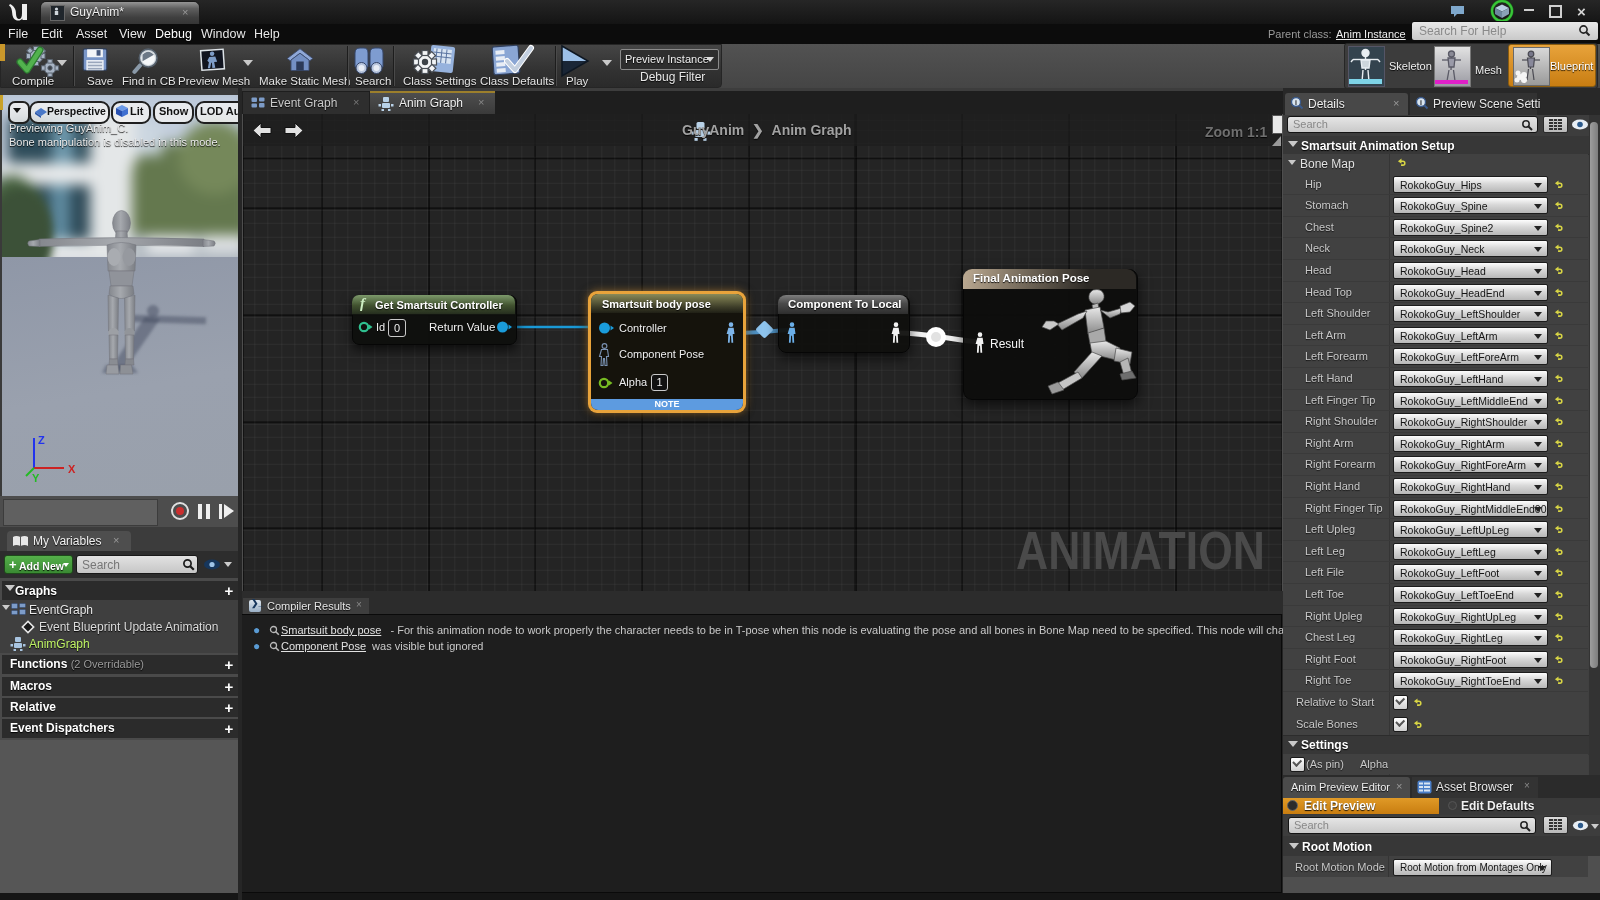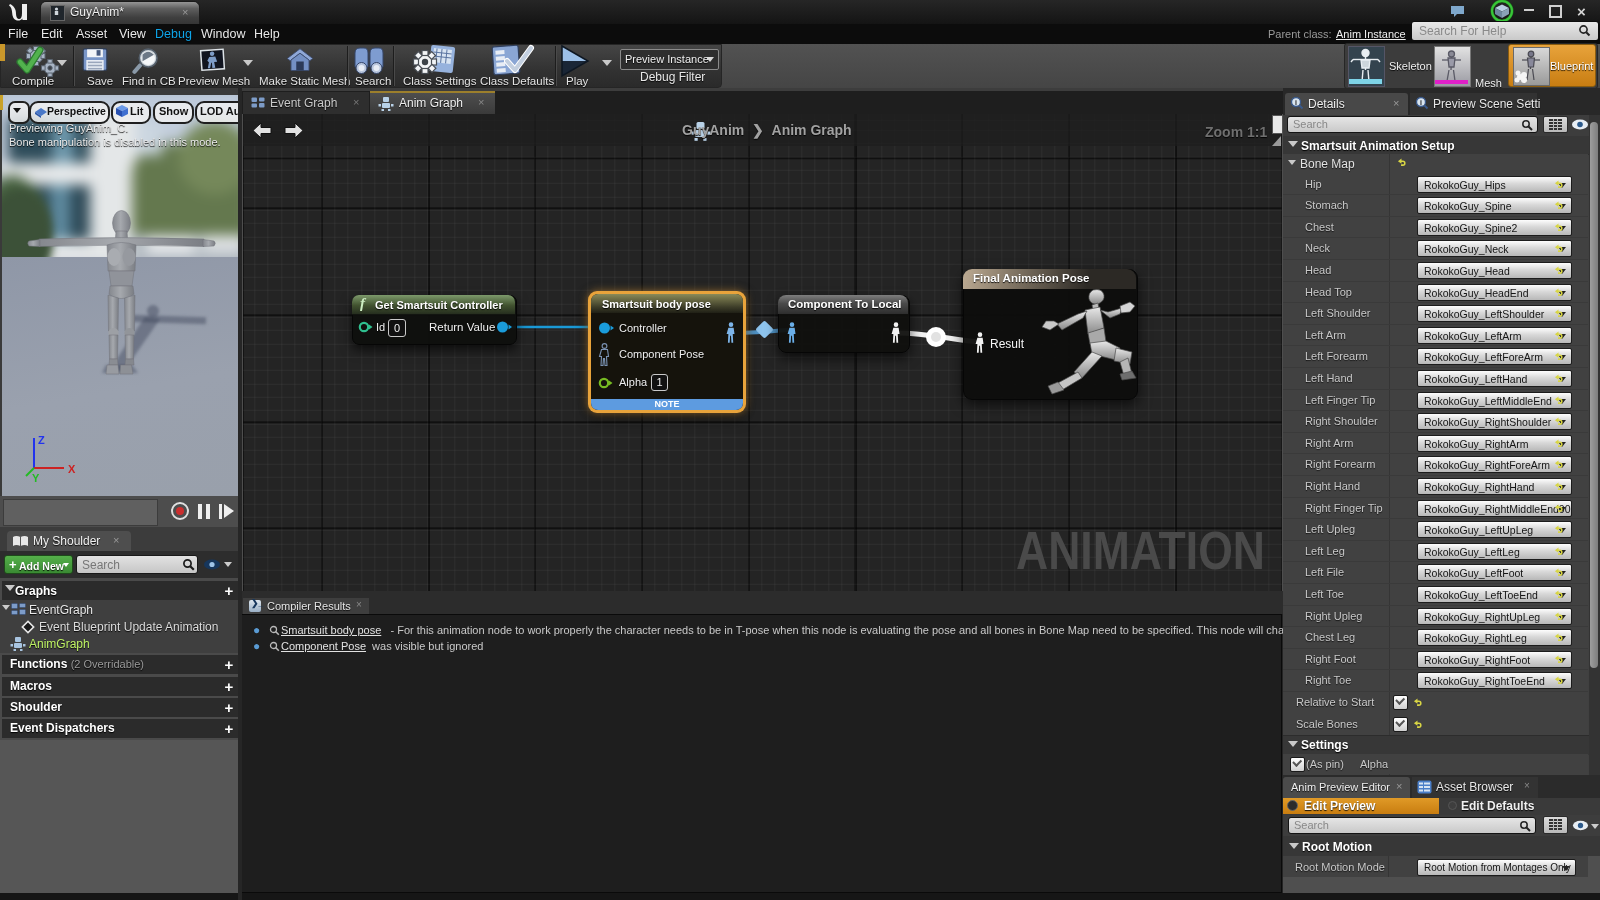--- a/index.html
+++ b/index.html
@@ -3,21 +3,21 @@
 <meta charset="utf-8">
 <style>
 html,body{margin:0;padding:0;background:#000;}
 #app{position:relative;width:1600px;height:900px;overflow:hidden;background:#383838;font-family:"Liberation Sans",sans-serif;-webkit-font-smoothing:antialiased;}
 .a{position:absolute;}
 .ts{text-shadow:0 1px 1px rgba(0,0,0,0.9);}
 .lbl{color:#e3e3e3;font-size:11.5px;text-shadow:0 1px 1px #000;white-space:nowrap;}
 .sep{position:absolute;width:1px;background:#1d1d1d;box-shadow:1px 0 0 #4a4a4a;}
 .hdr{font-weight:bold;color:#fff;font-size:12px;text-shadow:0 1px 1px #000;}
 .plus{position:absolute;width:16px;height:16px;color:#fff;font-weight:bold;font-size:15px;line-height:15px;text-align:center;}
-.combo{position:absolute;height:17px;background:linear-gradient(#fdfdfd,#d8d8d8 45%,#b8b8b8);border:1px solid #1c1c1c;border-radius:2px;color:#151515;font-size:10.5px;line-height:16px;padding-left:6px;padding-right:24px;box-sizing:border-box;overflow:hidden;white-space:nowrap;margin-left:24px;}
+.combo{position:absolute;height:17px;background:linear-gradient(#fdfdfd,#d8d8d8 45%,#b8b8b8);border:1px solid #1c1c1c;border-radius:2px;color:#151515;font-size:10.5px;line-height:16px;padding-left:6px;padding-right:24px;box-sizing:border-box;overflow:hidden;white-space:nowrap;}
 .combo .car{position:absolute;right:5px;top:6px;width:0;height:0;border-left:4px solid transparent;border-right:4px solid transparent;border-top:5px solid #222;}
 .rst{position:absolute;width:9px;height:9px;}
 .chk{position:absolute;width:13px;height:13px;background:linear-gradient(#fff,#cfcfcf);border:1px solid #1a1a1a;border-radius:2px;}
 .chk:after{content:"";position:absolute;left:2px;top:1px;width:6px;height:3.5px;border-left:2px solid #555;border-bottom:2px solid #555;transform:rotate(-45deg);}
 .rowlab{position:absolute;color:#c9c9c9;font-size:11px;text-shadow:0 1px 1px rgba(0,0,0,.7);}
 </style>
 </head>
 <body>
 <div id="app">
 
@@ -48,21 +48,21 @@
 </svg>
 <div class="a" style="left:1524px;top:9px;width:10px;height:2px;background:#cfcfcf;"></div>
 <div class="a" style="left:1549px;top:5px;width:9px;height:9px;border:2px solid #cfcfcf;"></div>
 <div class="a" style="left:1577px;top:3px;color:#d5d5d5;font-size:15px;font-weight:bold;">×</div>
 
 <div class="a" style="left:0;top:24px;width:1600px;height:20px;background:#0c0c0c;"></div>
 <div class="a ts" style="left:8px;top:27px;color:#e8e8e8;font-size:12.5px;">File</div>
     <div class="a ts" style="left:41px;top:27px;color:#e8e8e8;font-size:12.5px;">Edit</div>
     <div class="a ts" style="left:76px;top:27px;color:#e8e8e8;font-size:12.5px;">Asset</div>
     <div class="a ts" style="left:119px;top:27px;color:#e8e8e8;font-size:12.5px;">View</div>
-    <div class="a ts" style="left:155px;top:27px;color:#0ea5e9;font-size:12.5px;">Debug</div>
+    <div class="a ts" style="left:155px;top:27px;color:#ffffff;font-size:12.5px;">Debug</div>
     <div class="a ts" style="left:201px;top:27px;color:#e8e8e8;font-size:12.5px;">Window</div>
     <div class="a ts" style="left:254px;top:27px;color:#e8e8e8;font-size:12.5px;">Help</div>
 <div class="a" style="left:1268px;top:28px;color:#9a9a9a;font-size:11px;">Parent class:</div>
 <div class="a" style="left:1336px;top:28px;color:#efefef;font-size:11px;text-decoration:underline;">Anim Instance</div>
 <div class="a" style="left:1411px;top:21px;width:186px;height:18px;background:linear-gradient(#e8e8e8,#c9c9c9);border:1px solid #0d0d0d;border-radius:3px;"></div>
 <div class="a" style="left:1419px;top:24px;color:#8a8a8a;font-size:12px;">Search For Help</div>
 <svg class="a" style="left:1578px;top:24px" width="13" height="13" viewBox="0 0 13 13">
       <circle cx="5.5" cy="5.5" r="3.6" fill="none" stroke="#222" stroke-width="1.6"></circle>
       <line x1="8.2" y1="8.2" x2="11.5" y2="11.5" stroke="#222" stroke-width="2"></line>
     </svg>
@@ -223,21 +223,21 @@
 <g stroke="#5a5a66" stroke-width="1.3" fill="none">
 <circle cx="17.5" cy="8" r="3" fill="#8a8a96"></circle>
 <line x1="17.5" y1="11" x2="17" y2="24"></line>
 <line x1="8" y1="14" x2="27" y2="14"></line>
 <path d="M14 12 L21 12 L20 21 L15 21 Z" fill="#9a9aa8"></path>
 <line x1="15" y1="24" x2="13" y2="35"></line>
         <line x1="19.5" y1="24" x2="21" y2="35"></line>
 </g>
 <rect x="1" y="34" width="33" height="4" fill="#e020c8"></rect>
 </svg>
-<div class="a ts" style="left:1475px;top:77px;color:#efefef;font-size:11px;">Mesh</div>
+<div class="a ts" style="left:1475px;top:64px;color:#efefef;font-size:11px;">Mesh</div>
 
 <div class="a" style="left:1508px;top:44px;width:88px;height:43px;background:linear-gradient(#e8a33b,#c87d12);border:1px solid #8a5c10;border-radius:3px;box-sizing:border-box;"></div>
 <div class="a" style="left:1513px;top:47px;width:35px;height:37px;background:linear-gradient(#d8d8d8,#9a9a9a);border:1px solid #6a6a6a;"></div>
 <svg class="a" style="left:1513px;top:47px" width="35" height="37" viewBox="0 0 35 37">
 <g stroke="#4a4a52" stroke-width="1.2" fill="none">
 <circle cx="18" cy="7" r="2.8" fill="#77778a"></circle>
 <line x1="18" y1="10" x2="17.5" y2="22"></line>
 <line x1="9" y1="13" x2="27" y2="13"></line>
 <path d="M14.5 11 L21.5 11 L20.5 20 L15.5 20 Z" fill="#88889a"></path>
 <line x1="15.5" y1="22" x2="14" y2="33"></line>
@@ -364,21 +364,21 @@
 <div class="a" style="left:206px;top:504px;width:4px;height:15px;background:#efefef;"></div>
 <div class="a" style="left:219px;top:504px;width:3px;height:15px;background:#efefef;"></div>
 <div class="a" style="left:224px;top:504px;width:0;height:0;border-top:7.5px solid transparent;border-bottom:7.5px solid transparent;border-left:10px solid #efefef;"></div>
 
 <div class="a" style="left:0;top:527px;width:240px;height:373px;background:#3c3c3c;"></div>
 <div class="a" style="left:7px;top:531px;width:124px;height:20px;background:#4e4e4e;border-radius:4px 4px 0 0;"></div>
 <svg class="a" style="left:12px;top:535px" width="17" height="13" viewBox="0 0 17 13">
       <path d="M8.5 2 Q4 0 1 2 L1 11 Q4 9 8.5 11 Q13 9 16 11 L16 2 Q13 0 8.5 2 Z" fill="#e8e8e8"></path>
       <line x1="8.5" y1="2" x2="8.5" y2="11" stroke="#555" stroke-width="1"></line>
     </svg>
-<div class="a ts" style="left:33px;top:534px;color:#f0f0f0;font-size:12px;">My Shoulder</div>
+<div class="a ts" style="left:33px;top:534px;color:#f0f0f0;font-size:12px;">My Variables</div>
 <div class="a" style="left:113px;top:534px;color:#999;font-size:11px;">×</div>
 <div class="a" style="left:0;top:551px;width:240px;height:27px;background:#2d2d2d;"></div>
 <div class="a" style="left:4px;top:555px;width:69px;height:19px;background:linear-gradient(#55b04a,#3a8a33);border:1px solid #1e4a1a;border-radius:3px;box-sizing:border-box;"></div>
 <div class="a" style="left:9px;top:558px;color:#fff;font-weight:bold;font-size:13px;line-height:13px;">+</div>
 <div class="a ts" style="left:19px;top:560px;color:#fff;font-weight:bold;font-size:10.5px;">Add New</div>
 <div class="a" style="left:63px;top:563px;width:0;height:0;border-left:3.5px solid transparent;border-right:3.5px solid transparent;border-top:4px solid #fff;"></div>
 <div class="a" style="left:76px;top:555px;width:122px;height:19px;background:linear-gradient(#e2e2e2,#c6c6c6);border:1px solid #191919;border-radius:3px;box-sizing:border-box;"></div>
 <div class="a" style="left:82px;top:558px;color:#777;font-size:12px;">Search</div>
 <svg class="a" style="left:182px;top:558px" width="13" height="13" viewBox="0 0 13 13">
       <circle cx="5.5" cy="5.5" r="3.6" fill="none" stroke="#1a1a1a" stroke-width="1.7"></circle>
@@ -421,21 +421,21 @@
       </g>
     </svg>
 <div class="a ts" style="left:29px;top:637px;color:#bef264;font-size:12px;">AnimGraph</div>
 <div class="a" style="left:2px;top:655px;width:236px;height:19px;background:#2b2b2b;"></div>
 <div class="a hdr" style="left:10px;top:657px;">Functions <span style="font-weight:normal;color:#9a9a9a;font-size:11px;">(2 Overridable)</span></div>
 <div class="a plus" style="left:221px;top:657px;">+</div>
 <div class="a" style="left:2px;top:677px;width:236px;height:19px;background:#2b2b2b;"></div>
 <div class="a hdr" style="left:10px;top:679px;">Macros</div>
 <div class="a plus" style="left:221px;top:679px;">+</div>
 <div class="a" style="left:2px;top:698px;width:236px;height:19px;background:#2b2b2b;"></div>
-<div class="a hdr" style="left:10px;top:700px;">Shoulder</div>
+<div class="a hdr" style="left:10px;top:700px;">Relative</div>
 <div class="a plus" style="left:221px;top:700px;">+</div>
 <div class="a" style="left:2px;top:719px;width:236px;height:19px;background:#2b2b2b;"></div>
 <div class="a hdr" style="left:10px;top:721px;">Event Dispatchers</div>
 <div class="a plus" style="left:221px;top:721px;">+</div>
 <div class="a" style="left:0px;top:740px;width:240px;height:153px;background:#565656;"></div>
 
 <div class="a" style="left:240px;top:88px;width:1043px;height:812px;background:#242424;"></div>
 <div class="a" style="left:240px;top:88px;width:1043px;height:3px;background:#3d3d3d;"></div>
 
 <div class="a" style="left:240px;top:91px;width:1043px;height:23px;background:#1e1e1e;"></div>

